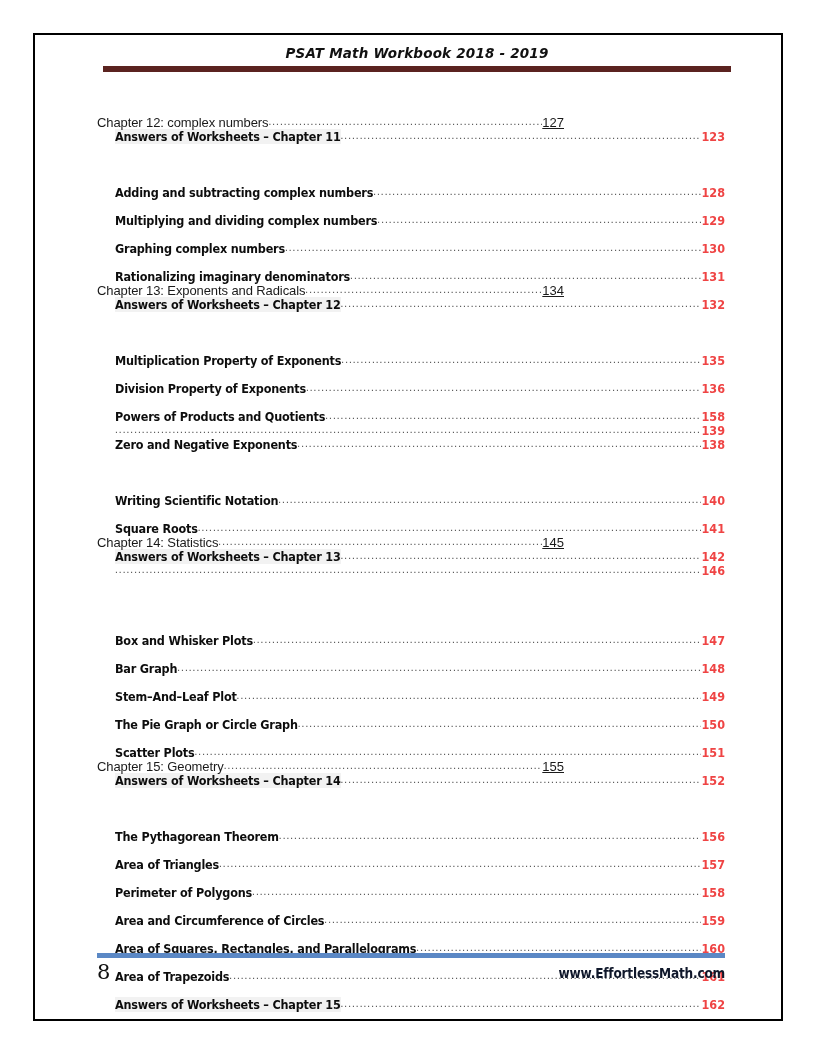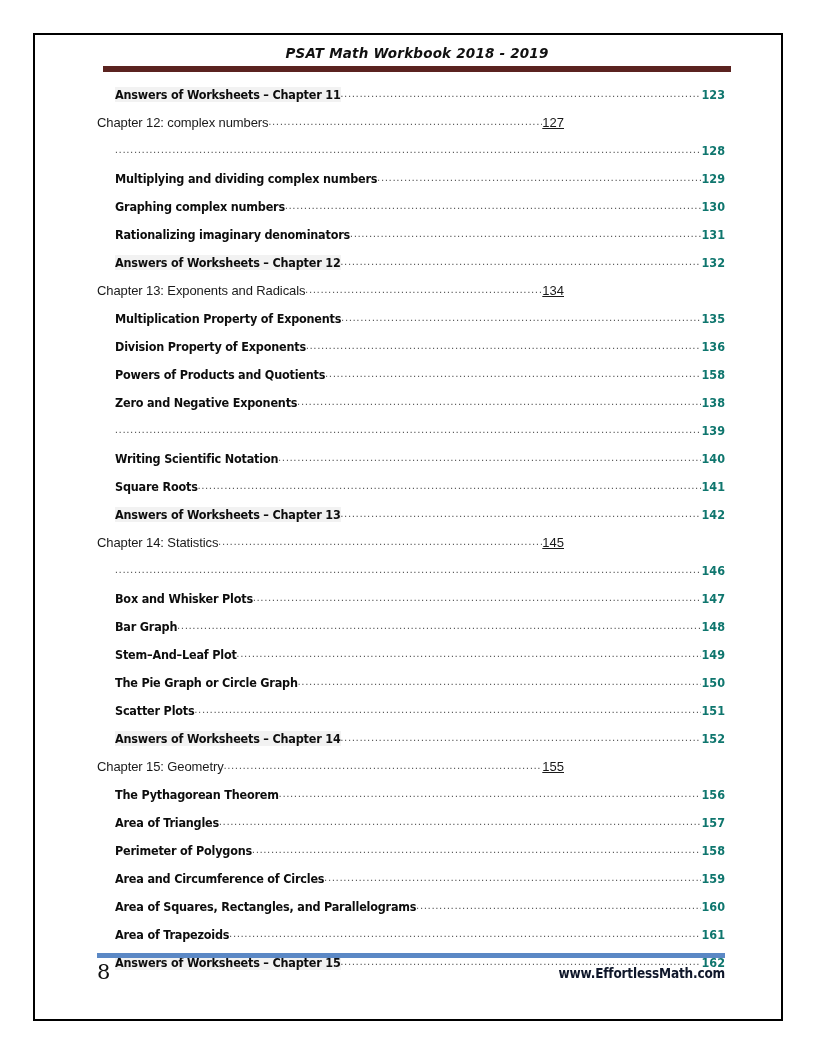--- a/index.html
+++ b/index.html
@@ -118,26 +118,27 @@
   
   .row-section {
     padding-left: 18px;
   }
   .row-section .label {
     font-family: "DejaVu Sans Condensed", "Liberation Sans Narrow", "Liberation Sans", sans-serif;
     font-size: 12.5px;
     font-weight: bold;
     color: #0d0d0d;
     letter-spacing: -0.2px;
+    margin-top: 42px;
   }
   .row-section .pagenum {
     font-family: "DejaVu Sans Condensed", "Liberation Sans Narrow", "Liberation Sans", sans-serif;
     font-size: 12.5px;
     font-weight: bold;
-    color: #0f766e;
+    color: #ef4444;
     min-width: 24px;
   }
   .row-section.highlight .label {
     background: #f2f2f2;
   }
 
   
   .footer {
     position: absolute;
     left: 62px;
@@ -189,20 +190,21 @@
           <span class="pagenum">123</span>
         </div>
         <div class="toc-row row-chapter">
           <span class="mid">
             <span class="label">Chapter 12: complex numbers</span>
             <span class="leader">................................................................................................................................................................</span>
             <span class="pagenum">127</span>
           </span>
         </div>
         <div class="toc-row row-section">
+          <span class="label">Adding and subtracting complex numbers</span>
           <span class="leader">................................................................................................................................................................</span>
           <span class="pagenum">128</span>
         </div>
         <div class="toc-row row-section">
           <span class="label">Multiplying and dividing complex numbers</span>
           <span class="leader">................................................................................................................................................................</span>
           <span class="pagenum">129</span>
         </div>
         <div class="toc-row row-section">
           <span class="label">Graphing complex numbers</span>

